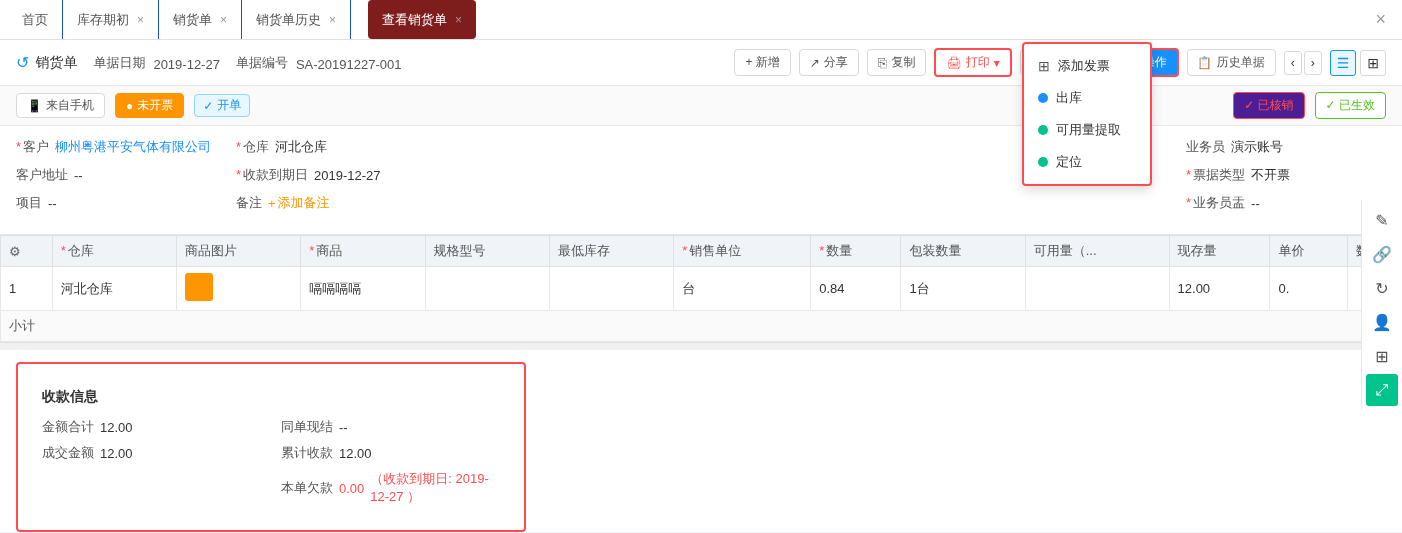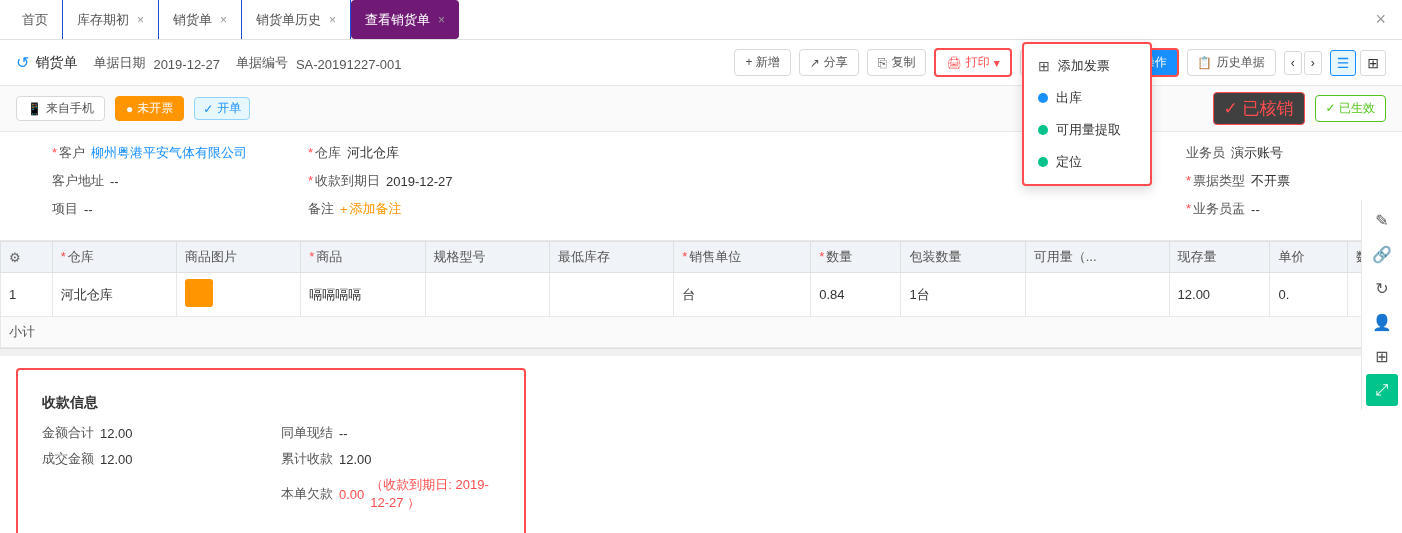--- a/index.html
+++ b/index.html
@@ -9,21 +9,21 @@
     .tab-bar {
       display: flex; align-items: center; background: #fff;
       border-bottom: 1px solid #e0e0e0; height: 40px; padding: 0 8px;
       position: relative;
     }
     .tab {
       display: flex; align-items: center; padding: 0 14px; height: 100%;
       cursor: pointer; font-size: 13px; color: #555; border-right: 1px solid #1d4ed8;
       white-space: nowrap; gap: 4px;
     }
-    .tab.highlight { background: #701a75; color: #fff; border-radius: 4px; margin: 0 0; border: none; justify-content: space-between; }
+    .tab.highlight { background: #7f1d1d; color: #fff; border-radius: 4px; margin: 0 17px; border: none; justify-content: space-between; }
     .tab-close { font-size: 12px; color: #999; margin-left: 4px; cursor: pointer; }
     .tab-bar-close { margin-left: auto; font-size: 18px; color: #999; cursor: pointer; padding: 0 8px; }
 
     
     .main-content { background: #fff; margin: 0; }
 
     
     .doc-header {
       display: flex; align-items: center; padding: 8px 16px;
       border-bottom: 1px solid #e8e8e8; gap: 16px; flex-wrap: wrap;
@@ -33,21 +33,21 @@
     .doc-meta { display: flex; align-items: center; gap: 16px; color: #555; font-size: 13px; }
     .doc-meta span { display: flex; align-items: flex-end; gap: 4px; }
     .doc-actions { margin-left: auto; display: flex; align-items: center; gap: 8px; }
     .btn-action {
       display: flex; align-items: center; gap: 4px; padding: 4px 10px;
       border: 1px solid #d9d9d9; border-radius: 4px; cursor: pointer;
       background: #fff; font-size: 12px; color: #555; white-space: nowrap;
     }
     .btn-action.red-border { border: 2px solid #ff4d4f; }
     .btn-caozu { background: #1890ff; color: #fff; border-color: #1890ff; }
-    .btn-yihexiao { background: #404040; color: #ff4d4f; border: 1px solid #ff4d4f; border-radius: 4px; padding: 4px 10px; font-size: 17px; cursor: pointer; }
+    .btn-yihexiao { background: #4c1d95; color: #ff4d4f; border: 1px solid #ff4d4f; border-radius: 4px; padding: 4px 10px; font-size: 12px; cursor: pointer; }
     .btn-yishengxiao { background: #fff; color: #52c41a; border: 1px solid #52c41a; border-radius: 4px; padding: 4px 10px; font-size: 12px; cursor: pointer; }
     .nav-arrow { display: flex; align-items: center; gap: 2px; }
     .nav-arrow span { cursor: pointer; padding: 4px 6px; border: 1px solid #d9d9d9; border-radius: 3px; font-size: 12px; }
     .view-icons { display: flex; gap: 4px; }
     .view-icon { padding: 4px 6px; border: 1px solid #d9d9d9; border-radius: 3px; cursor: pointer; font-size: 14px; }
     .view-icon.active { background: #e6f7ff; border-color: #1890ff; color: #1890ff; }
 
     
     .status-bar {
       display: flex; align-items: center; padding: 6px 16px;
@@ -60,21 +60,21 @@
     }
     .status-badge {
       display: inline-flex; align-items: center; gap: 4px; padding: 2px 8px;
       border-radius: 4px; font-size: 12px;
     }
     .badge-kaidan { background: #e6f7ff; color: #1890ff; border: 1px solid #91d5ff; cursor: pointer; }
 
     
     .form-section { padding: 12px 16px; border-bottom: 1px solid #e8e8e8; }
     .form-row { display: flex; align-items: center; margin-bottom: 10px; gap: 20px; flex-wrap: wrap; }
-    .form-field { display: flex; align-items: center; gap: 6px; min-width: 200px; margin-left: 36px; }
+    .form-field { display: flex; align-items: center; gap: 6px; min-width: 200px; }
     .field-label { color: #555; white-space: nowrap; font-size: 13px; }
     .required { color: #ff4d4f; margin-right: 2px; }
     .field-value { color: #333; font-size: 13px; }
     .field-value.link { color: #1890ff; cursor: pointer; }
     .add-note { color: #ff9500; cursor: pointer; display: flex; align-items: center; gap: 2px; font-size: 13px; }
 
     
     .table-container { overflow-x: auto; }
     table { width: 100%; border-collapse: collapse; font-size: 13px; }
     th {

